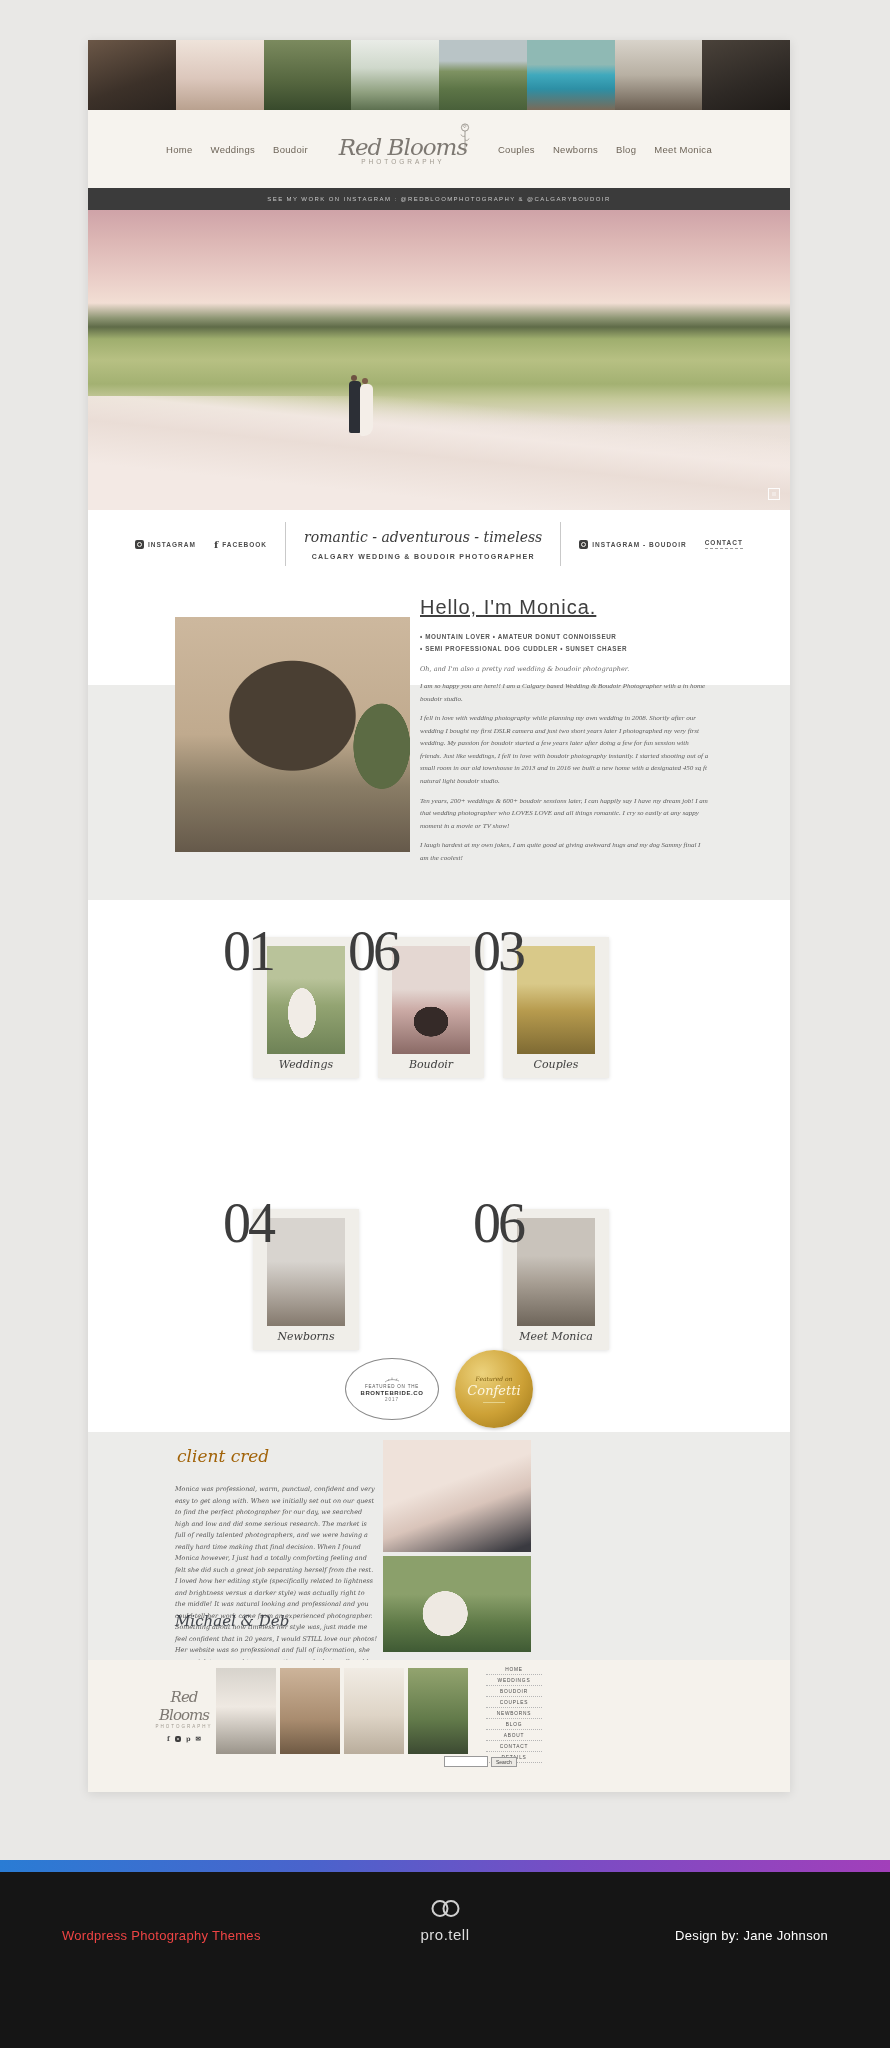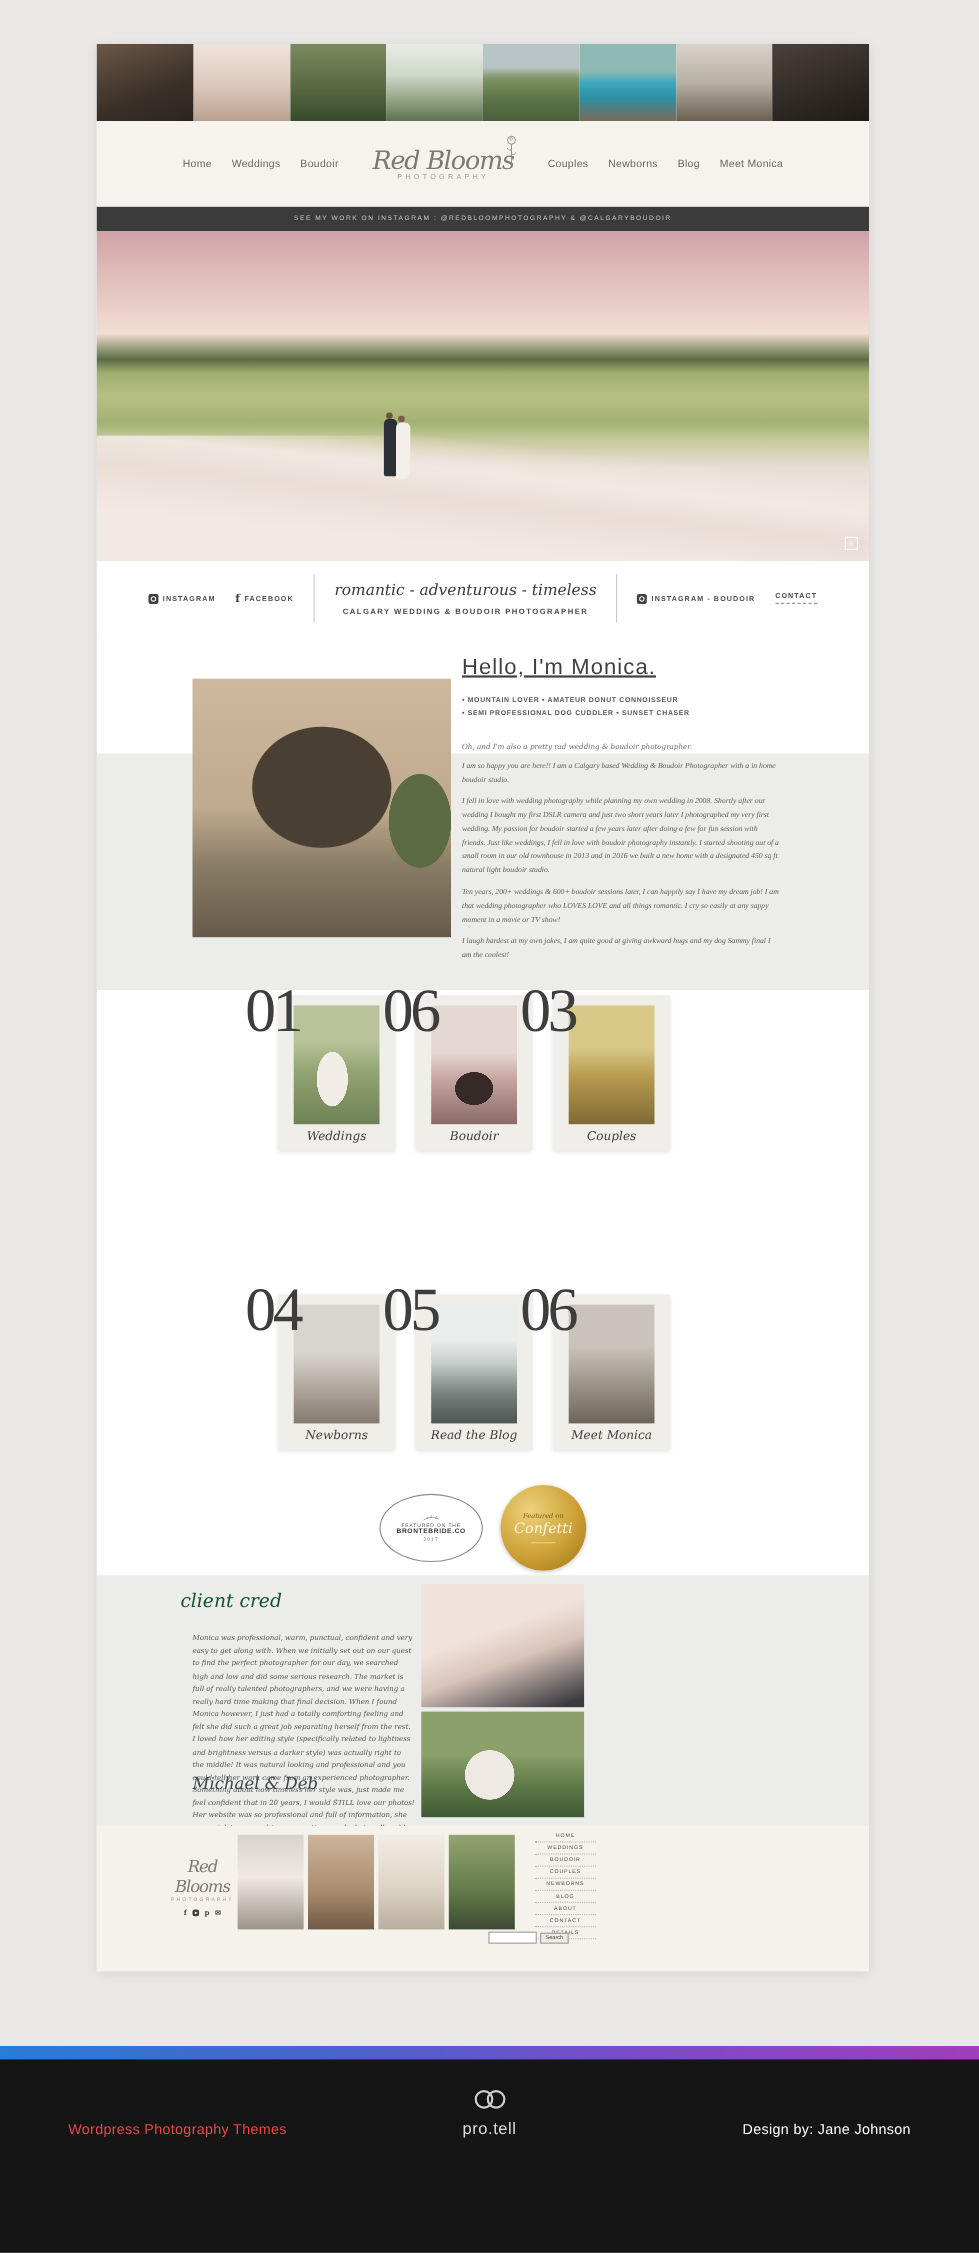--- a/index.html
+++ b/index.html
@@ -66,25 +66,25 @@
   .about-band{position:absolute;top:645px;left:0;width:702px;height:215px;background:#ececea;}
   .about-photo{position:absolute;top:577px;left:87px;width:235px;height:235px;
     background:
       radial-gradient(20% 30% at 88% 55%, #5c6b44 0 60%, transparent 61%),
       radial-gradient(46% 40% at 50% 42%, #4a3f33 0 58%, transparent 59%),
       radial-gradient(18% 14% at 50% 34%, #2e2620 0 60%, transparent 61%),
       linear-gradient(180deg,#cdb89e 0,#c0aa8e 50%,#8a7d66 72%,#65594a 100%);}
   .about-text{position:absolute;top:556px;left:332px;width:290px;}
   .about-h{font-size:20px;font-weight:normal;letter-spacing:1px;color:#3f3f3f;margin:0 0 12px 0;text-decoration:underline;}
   .about-bullets{font-size:6.3px;letter-spacing:.6px;color:#555;font-weight:bold;line-height:1.9;}
-  .about-intro{font-family:"DejaVu Serif",serif;font-style:italic;font-size:6.5px;color:#6b6b6b;margin-top:20px;}
+  .about-intro{font-family:"DejaVu Serif",serif;font-style:italic;font-size:6.5px;color:#6b6b6b;margin-top:10px;}
   .about-p{font-family:Liberation Serif, serif;font-style:italic;font-size:7px;color:#5c5c5c;line-height:1.8;}
 
   
-  .grid-item{position:absolute;width:104px;}
+  .grid-item{position:absolute;width:104px;margin-top:32px;}
   .gnum{position:absolute;left:-30px;top:-14px;font-family:"Liberation Serif",serif;font-size:56px;color:#3d3d3d;letter-spacing:-3px;z-index:2;line-height:1;}
   .polaroid{position:relative;width:92px;background:#f0eee9;box-shadow:0 1px 4px rgba(0,0,0,.12);padding:9px 7px 4px 7px;cursor:pointer;}
   .gphoto{width:78px;height:108px;margin:0 auto;}
   .glabel{font-family:"DejaVu Serif",serif;font-style:italic;font-size:11px;color:#3e3e3e;text-align:center;padding:4px 0 3px;}
   .gi1{left:165px;top:865px;} .gi2{left:290px;top:865px;} .gi3{left:415px;top:865px;}
   .gi4{left:165px;top:1137px;} .gi5{left:290px;top:1137px;} .gi6{left:415px;top:1137px;}
   .gp1{background:radial-gradient(30% 38% at 45% 62%, #f1ece6 0 60%, transparent 61%),linear-gradient(180deg,#b9c39a 0 30%,#93a472 55%,#6e8256);}
   .gp2{background:radial-gradient(40% 25% at 50% 70%, #352a28 0 55%, transparent 56%),linear-gradient(180deg,#e4d7d2 0 40%,#caa9a4 60%,#8a6a66);}
   .gp3{background:linear-gradient(180deg,#d9c989 0 35%,#b79b4e 60%,#7e6a33);}
   .gp4{background:linear-gradient(180deg,#d8d4cf 0 40%,#b0a89f 70%,#84796d);}
@@ -98,21 +98,21 @@
   .badge-oval .b2{font-size:6px;font-weight:bold;letter-spacing:.6px;color:#333;margin-top:1px;}
   .badge-oval .b3{font-size:4.5px;letter-spacing:1px;color:#777;margin-top:1px;}
   .badge-gold{width:78px;height:78px;border-radius:50%;display:flex;flex-direction:column;align-items:center;justify-content:center;cursor:pointer;
     background:radial-gradient(circle at 35% 30%, #ecd27c, #cda136 55%, #9a7417 100%);box-shadow:0 1px 4px rgba(0,0,0,.25);}
   .badge-gold .g1{font-family:"DejaVu Serif",serif;font-style:italic;font-size:6px;color:#7a5c10;}
   .badge-gold .g2{font-family:"DejaVu Serif",serif;font-style:italic;font-size:13px;color:#fdf6e0;margin-top:1px;}
   .badge-gold .gline{width:22px;height:1px;background:#e7d38a;margin-top:4px;}
 
   
   .testimonial{position:absolute;top:1392px;left:0;width:702px;height:228px;background:#ececea;}
-  .t-head{position:absolute;left:76px;top:14px;font-family:"DejaVu Serif",serif;font-style:italic;font-size:17px;color:#14532d;}
+  .t-head{position:absolute;left:89px;top:14px;font-family:"DejaVu Serif",serif;font-style:italic;font-size:17px;color:#a16207;}
   .t-body{position:absolute;left:87px;top:52px;width:202px;font-family:"DejaVu Serif",serif;font-style:italic;font-size:6.4px;color:#555;line-height:1.8;}
   .t-sign{position:absolute;left:87px;top:180px;font-family:"DejaVu Serif",serif;font-style:italic;font-size:15px;color:#3f434a;}
   .t-photo{position:absolute;left:295px;width:148px;}
   .tp1{top:8px;height:112px;background:linear-gradient(160deg,#efe2da 0 40%,#d9c4ba 60%,#3a3a40 95%);}
   .tp2{top:124px;height:96px;background:radial-gradient(26% 40% at 42% 60%, #eee9e2 0 58%, transparent 59%),linear-gradient(180deg,#8ba06b 0 40%,#5f7a48 70%,#3f5a34);}
 
   
   .sfooter{position:absolute;top:1620px;left:0;width:702px;height:132px;background:#f5f2ec;}
   .f-logo{position:absolute;left:58px;top:28px;width:76px;text-align:center;}
   .f-logo-script{font-family:"DejaVu Serif",serif;font-style:italic;font-size:15px;color:#7d7872;letter-spacing:-1px;}
@@ -258,27 +258,20 @@
       <div class="glabel">Couples</div>
         </div>
     </div>
     <div class="grid-item gi4">
       <span class="gnum">04</span>
       <div class="polaroid">
           <div class="gphoto gp4"></div>
       <div class="glabel">Newborns</div>
         </div>
     </div>
-    <div class="grid-item gi5">
-      <span class="gnum">05</span>
-      <div class="polaroid">
-          <div class="gphoto gp5"></div>
-      <div class="glabel">Read the Blog</div>
-        </div>
-    </div>
     <div class="grid-item gi6">
       <span class="gnum">06</span>
       <div class="polaroid">
           <div class="gphoto gp6"></div>
       <div class="glabel">Meet Monica</div>
         </div>
     </div>
 
     <div class="badges">
       <div class="badge-oval">

